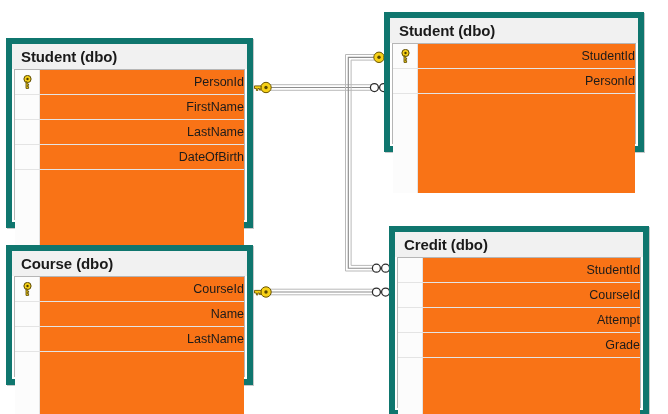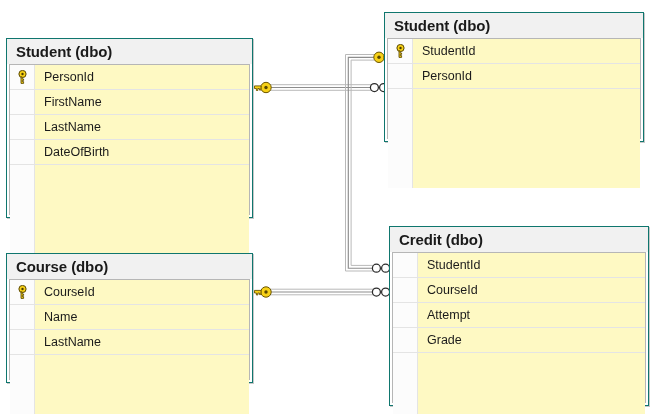--- a/index.html
+++ b/index.html
@@ -32,21 +32,21 @@
     height: 414px;
     z-index: 1;
     pointer-events: none;
   }
 
   
   .entity {
     position: absolute;
     z-index: 5;
     background: #ffffff;
-    border: 1px solid #0f766e;
+    border: 6px solid #0f766e;
     box-sizing: border-box;
     box-shadow: 1px 1px 0 0 #c8c8c8;
   }
   .entity-header {
     font-size: 15px;
     font-weight: bold;
     color: #1a1a1a;
     background: #f1f1f1;
     padding: 4px 0 4px 9px;
     line-height: 17px;
@@ -60,21 +60,22 @@
     margin: 0 2px 2px 2px;
     background: #ffffff;
     box-sizing: border-box;
   }
   .field-row {
     display: flex;
     align-items: center;
     height: 25px;
     border-bottom: 1px solid #e4e4e4;
     box-sizing: border-box;
-    background: #fef9c3;
+    background: #f97316;
+    justify-content: space-between;
   }
   .field-row.is-filler {
     border-bottom: none;
     height: 100%;
     min-height: 25px;
   }
   .field-row:last-child {
     border-bottom: none;
   }
   .field-gutter {
@@ -99,21 +100,21 @@
   
   .pk-key {
     width: 13px;
     height: 15px;
     display: block;
   }
 
   
   #ent-person  { left: 6px;   top: 38px;  width: 247px; }
   #ent-student { left: 384px; top: 12px;  width: 260px; }
-  #ent-course  { left: 6px;   top: 253px; width: 247px; }
+  #ent-course  { left: 6px;   top: 245px; width: 247px; }
   #ent-credit  { left: 389px; top: 226px; width: 260px; }
 
   #ent-person  .entity-grid { height: 151px; }
   #ent-student .entity-grid { height: 101px; }
   #ent-course  .entity-grid { height: 101px; }
   #ent-credit  .entity-grid { height: 151px; }
 </style>
 </head>
 <body>
 

